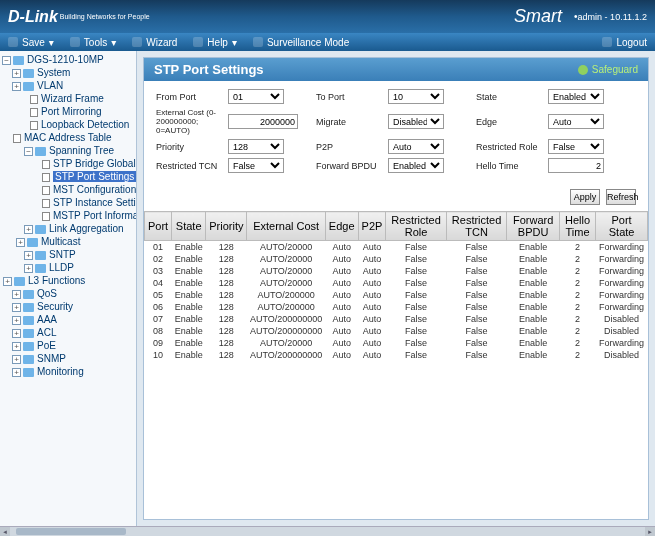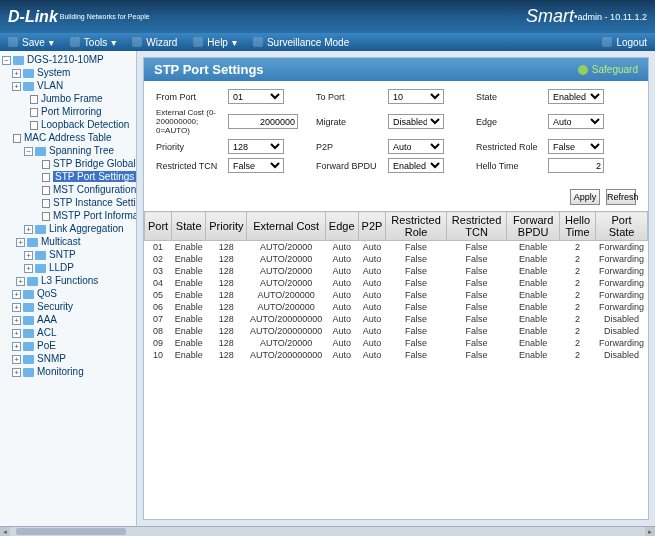--- a/index.html
+++ b/index.html
@@ -1,20 +1,20 @@
 <!DOCTYPE html>
 <html><head>
 <meta charset="utf-8">
 <style>
 *{box-sizing:border-box;margin:0;padding:0;font-family:Arial,sans-serif;font-size:10px}
 body{width:655px;height:536px;background:#dfe8f0;overflow:hidden}
 .topbar{height:33px;background:linear-gradient(#153a5c,#1f5a8c 50%,#2a6fa8);display:flex;align-items:center;padding:0 8px;color:#fff}
 .logo{font-weight:bold;font-size:16px;font-style:italic}
 .logo-sub{font-size:7px;margin-left:2px}
-.smart{margin-left:auto;font-size:18px;font-style:italic;margin-right:0}
+.smart{margin-left:auto;font-size:18px;font-style:italic;margin-right:12px}
 .admin{font-size:9px}
 .menubar{height:18px;background:linear-gradient(#3a86c3,#1a5a8f);display:flex;align-items:center;gap:16px;padding:0 8px;color:#fff;font-size:10px}
 .menubar .mi{display:flex;align-items:center;gap:4px;cursor:pointer}
 .menubar .sep{flex:1}
 .ico{width:10px;height:10px;background:#fff3;border-radius:2px;display:inline-block}
 .main{display:flex;height:calc(100% - 33px - 18px - 10px)}
 .tree{width:137px;background:#f5f8fb;border-right:1px solid #b0c4d8;overflow:auto;padding:2px 0}
 .tree .nd{white-space:nowrap;padding:1px 0;cursor:pointer;color:#003a6f}
 .tree .tog{display:inline-block;width:9px;height:9px;border:1px solid #7a9ab8;text-align:center;line-height:7px;font-size:8px;margin-right:2px;background:#fff;color:#555}
 .tree .fic{display:inline-block;width:11px;height:9px;background:#6fb4e8;margin-right:3px;vertical-align:middle;border-radius:1px}
@@ -82,35 +82,35 @@
       <span class="ico"></span>
       <span>Logout</span>
     </div>
 </div>
 
 <div class="main">
 <div class="tree">
  <div class="nd" style="padding-left:2px"><span class="tog">−</span><span class="fic"></span><span>DGS-1210-10MP</span></div>
  <div class="nd" style="padding-left:12px"><span class="tog">+</span><span class="fic"></span><span>System</span></div>
  <div class="nd" style="padding-left:12px"><span class="tog">+</span><span class="fic"></span><span>VLAN</span></div>
- <div class="nd" style="padding-left:30px"><span class="dic"></span><span>Jumbo Frame</span></div>
+ <div class="nd" style="padding-left:30px"><span class="dic"></span><span>Wizard Frame</span></div>
  <div class="nd" style="padding-left:30px"><span class="dic"></span><span>Port Mirroring</span></div>
  <div class="nd" style="padding-left:30px"><span class="dic"></span><span>Loopback Detection</span></div>
  <div class="nd" style="padding-left:13px"><span class="dic"></span><span>MAC Address Table</span></div>
  <div class="nd" style="padding-left:24px"><span class="tog">−</span><span class="fic"></span><span>Spanning Tree</span></div>
  <div class="nd" style="padding-left:42px"><span class="dic"></span><span>STP Bridge Global Settings</span></div>
  <div class="nd" style="padding-left:42px"><span class="dic"></span><span class="sel">STP Port Settings</span></div>
  <div class="nd" style="padding-left:42px"><span class="dic"></span><span>MST Configuration Identific</span></div>
  <div class="nd" style="padding-left:42px"><span class="dic"></span><span>STP Instance Settings</span></div>
  <div class="nd" style="padding-left:42px"><span class="dic"></span><span>MSTP Port Information</span></div>
  <div class="nd" style="padding-left:24px"><span class="tog">+</span><span class="fic"></span><span>Link Aggregation</span></div>
  <div class="nd" style="padding-left:16px"><span class="tog">+</span><span class="fic"></span><span>Multicast</span></div>
  <div class="nd" style="padding-left:24px"><span class="tog">+</span><span class="fic"></span><span>SNTP</span></div>
  <div class="nd" style="padding-left:24px"><span class="tog">+</span><span class="fic"></span><span>LLDP</span></div>
- <div class="nd" style="padding-left:16px"><span class="tog">+</span><span class="fic"></span><span>L3 Functions</span></div>
+ <div class="nd" style="padding-left:3px"><span class="tog">+</span><span class="fic"></span><span>L3 Functions</span></div>
  <div class="nd" style="padding-left:12px"><span class="tog">+</span><span class="fic"></span><span>QoS</span></div>
  <div class="nd" style="padding-left:12px"><span class="tog">+</span><span class="fic"></span><span>Security</span></div>
  <div class="nd" style="padding-left:12px"><span class="tog">+</span><span class="fic"></span><span>AAA</span></div>
  <div class="nd" style="padding-left:12px"><span class="tog">+</span><span class="fic"></span><span>ACL</span></div>
  <div class="nd" style="padding-left:12px"><span class="tog">+</span><span class="fic"></span><span>PoE</span></div>
  <div class="nd" style="padding-left:12px"><span class="tog">+</span><span class="fic"></span><span>SNMP</span></div>
  <div class="nd" style="padding-left:12px"><span class="tog">+</span><span class="fic"></span><span>Monitoring</span></div>
 </div>
 
 <div class="content">

